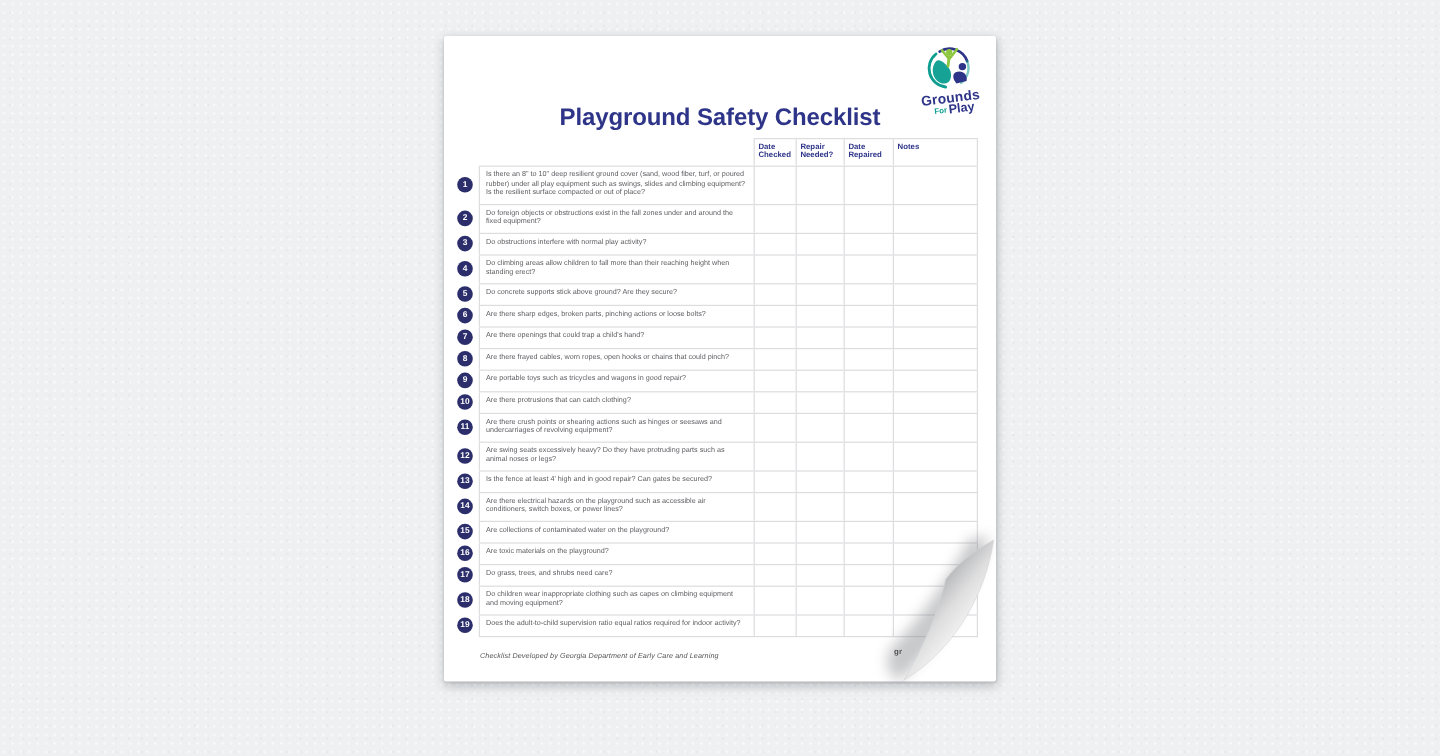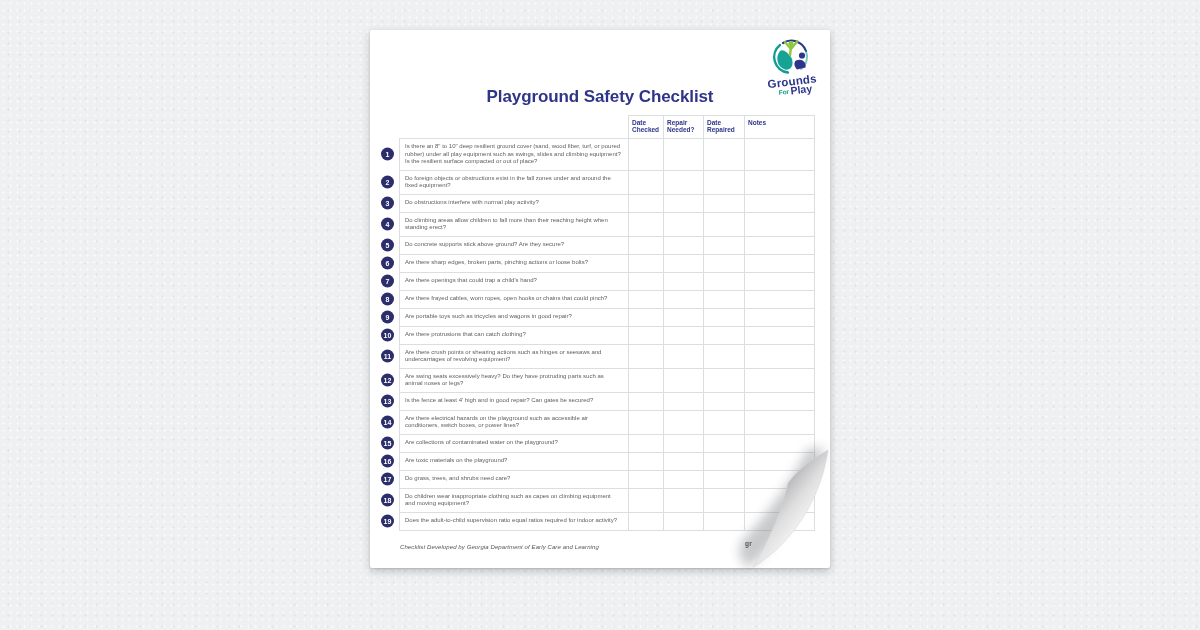--- a/index.html
+++ b/index.html
@@ -21,21 +21,21 @@
   .sheet{
     position:absolute;left:370px;top:30px;width:460px;height:538px;
     background:#fff;border-radius:2px;
     box-shadow:0 3px 9px rgba(55,62,72,.28), 0 1px 2px rgba(55,62,72,.14);
   }
   
   .logo{position:absolute;top:8px;right:5px;width:60px;height:58px}
   
   .title{
     position:absolute;top:57px;left:0;width:100%;text-align:center;
-    font-size:17px;font-weight:700;color:var(--navy);letter-spacing:-.1px;
+    font-size:20px;font-weight:700;color:var(--navy);letter-spacing:-.1px;
   }
   
   .content{position:absolute;left:29px;top:85px;width:416px}
   .header-row{display:flex;margin-left:229px;border-top:1px solid var(--line)}
   .hcell{
     border-left:1px solid var(--line);height:22px;padding:3px 3px;
     font-size:6.5px;line-height:7px;font-weight:700;color:var(--navy);
   }
   .hcell:last-child{border-right:1px solid var(--line)}
   .w1{width:35px}.w2{width:40px}.w3{width:41px}.w4{width:71px}

